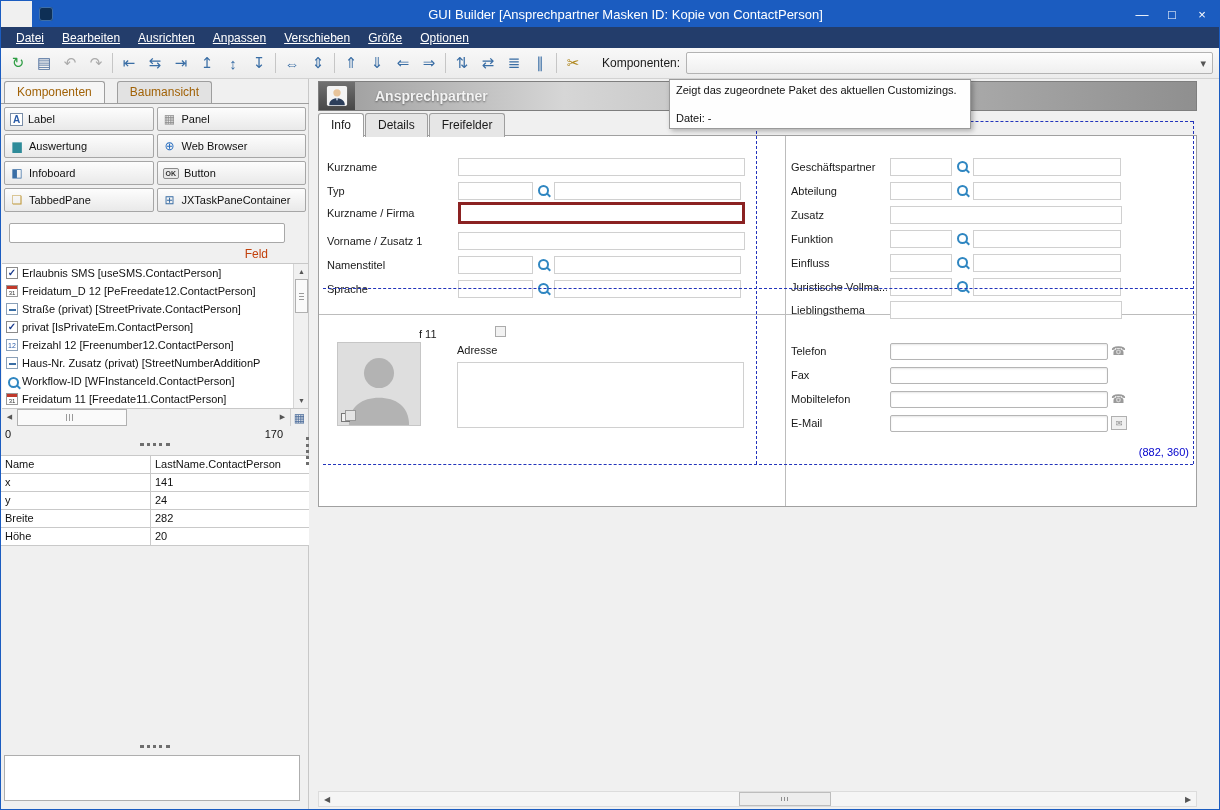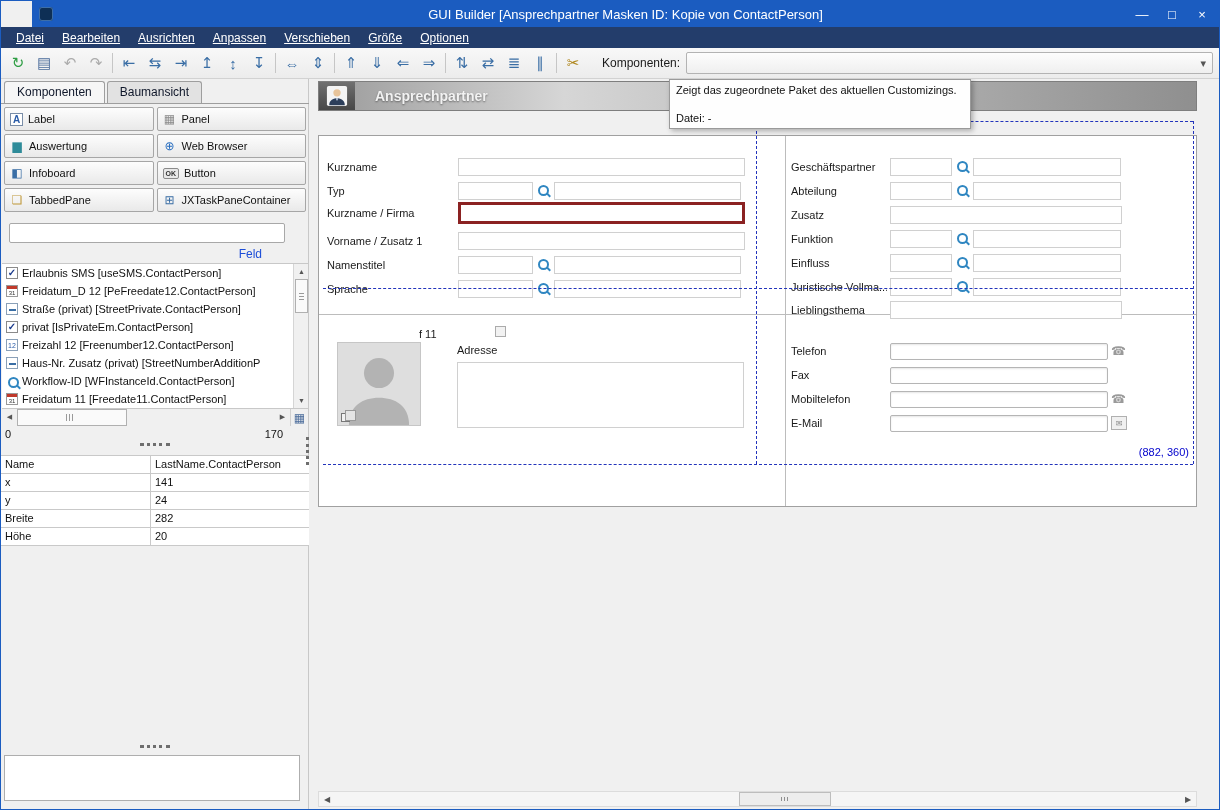--- a/index.html
+++ b/index.html
@@ -31,37 +31,37 @@
   .tb-sep { width:1px; height:20px; background:#c6c6c6; margin:0 3px; flex:none; }
   #komp-label { font-size:12px; color:#1a1a1a; margin:0 6px 0 16px; white-space:nowrap; }
   #komp-combo { flex:1; height:22px; background:linear-gradient(#fdfdfd,#efefef);
                 border:1px solid #b3b3b3; border-radius:2px; display:flex; align-items:center;
                 justify-content:flex-end; padding-right:6px; color:#555; font-size:11px; }
 
   
   #sidebar { position:absolute; top:78px; left:0; width:308px; bottom:0; background:#f0f0f0;
              border-right:1px solid #c8c8c8; }
   .side-tabs { position:absolute; top:2px; left:3px; display:flex; }
-  .side-tab { padding:3px 12px 4px; font-size:12px; color:#0f172a; background:#e2e2e2;
-              border:1px solid #9e9e9e; border-bottom:none; border-radius:3px 3px 0 0; margin-right:2px; }
+  .side-tab { padding:3px 12px 4px; font-size:12px; color:#a16207; background:#e2e2e2;
+              border:1px solid #9e9e9e; border-bottom:none; border-radius:3px 3px 0 0; margin-right:12px; }
   .side-tab.active { background:#f6f6f6; }
   #palette { position:absolute; top:24px; left:0; width:308px; border-top:1px solid #9e9e9e;
              padding:3px; display:grid; grid-template-columns:1fr 1fr; gap:3px; }
   .pal-btn { height:24px; background:linear-gradient(#fdfdfd,#e9e9e9); border:1px solid #a6a6a6;
              border-radius:2px; display:flex; align-items:center; gap:5px; padding:0 5px;
              font-size:11px; color:#111; overflow:hidden; white-space:nowrap; }
   .pal-ic { width:14px; flex:none; text-align:center; font-size:12px; line-height:14px; }
   .pal-a  { flex:none; width:13px; height:13px; line-height:12px; text-align:center; background:#fff;
             border:1px solid #7a8ea8; color:#2a5ca8; font-weight:bold; font-size:10px; }
   .pal-ok { flex:none; font-size:7px; font-weight:bold; color:#333; background:#e8e8e8;
             border:1px solid #8a8a8a; border-radius:2px; padding:1px 2px; }
 
   #side-search { position:absolute; top:144px; left:8px; width:276px; height:20px;
                  border:1px solid #a8a8a8; border-radius:2px; background:#fff; font-size:12px; padding:0 4px; }
-  #feld-label { position:absolute; top:168px; right:46px; font-size:12px; color:#1d4ed8; }
+  #feld-label { position:absolute; top:168px; right:40px; font-size:12px; color:#c2410c; }
 
   #field-list { position:absolute; top:184px; left:1px; width:306px; height:146px; background:#fff;
                 border-top:1px solid #c8c8c8; border-bottom:1px solid #c8c8c8; overflow:hidden; }
   .list-row { height:18px; display:flex; align-items:center; gap:4px; padding-left:4px;
               font-size:11px; color:#111; white-space:nowrap; }
   .row-label { overflow:hidden; }
   .ic { flex:none; width:12px; height:12px; position:relative; }
   .ic-check { border:1px solid #8a8a8a; background:#fff; color:#1a3a8c; font-size:10px;
               line-height:10px; text-align:center; font-weight:bold; }
   .ic-cal { border:1px solid #999; background:#fff; }
@@ -376,20 +376,25 @@
         </svg>
       </div>
       <span id="designer-title">Ansprechpartner</span>
     </div>
 
     <div id="tooltip">
       <span>Zeigt das zugeordnete Paket des aktuellen Customizings.</span>
       <span>Datei: -</span>
     </div>
 
+    <div id="designer-tabs">
+      <div class="dtab active">Info</div>
+      <div class="dtab">Details</div>
+      <div class="dtab">Freifelder</div>
+    </div>
 
     <div id="form-panel">
       <div class="vdivider"></div>
       <div class="hdivider"></div>
 
       <div class="frow" style="top:44px;left:8px">
         <span class="flabel" style="width:128px">Typ</span>
         <div class="inp" style="width:75px"></div>
         <span class="mag"></span>
         <div class="inp" style="width:187px"></div>

